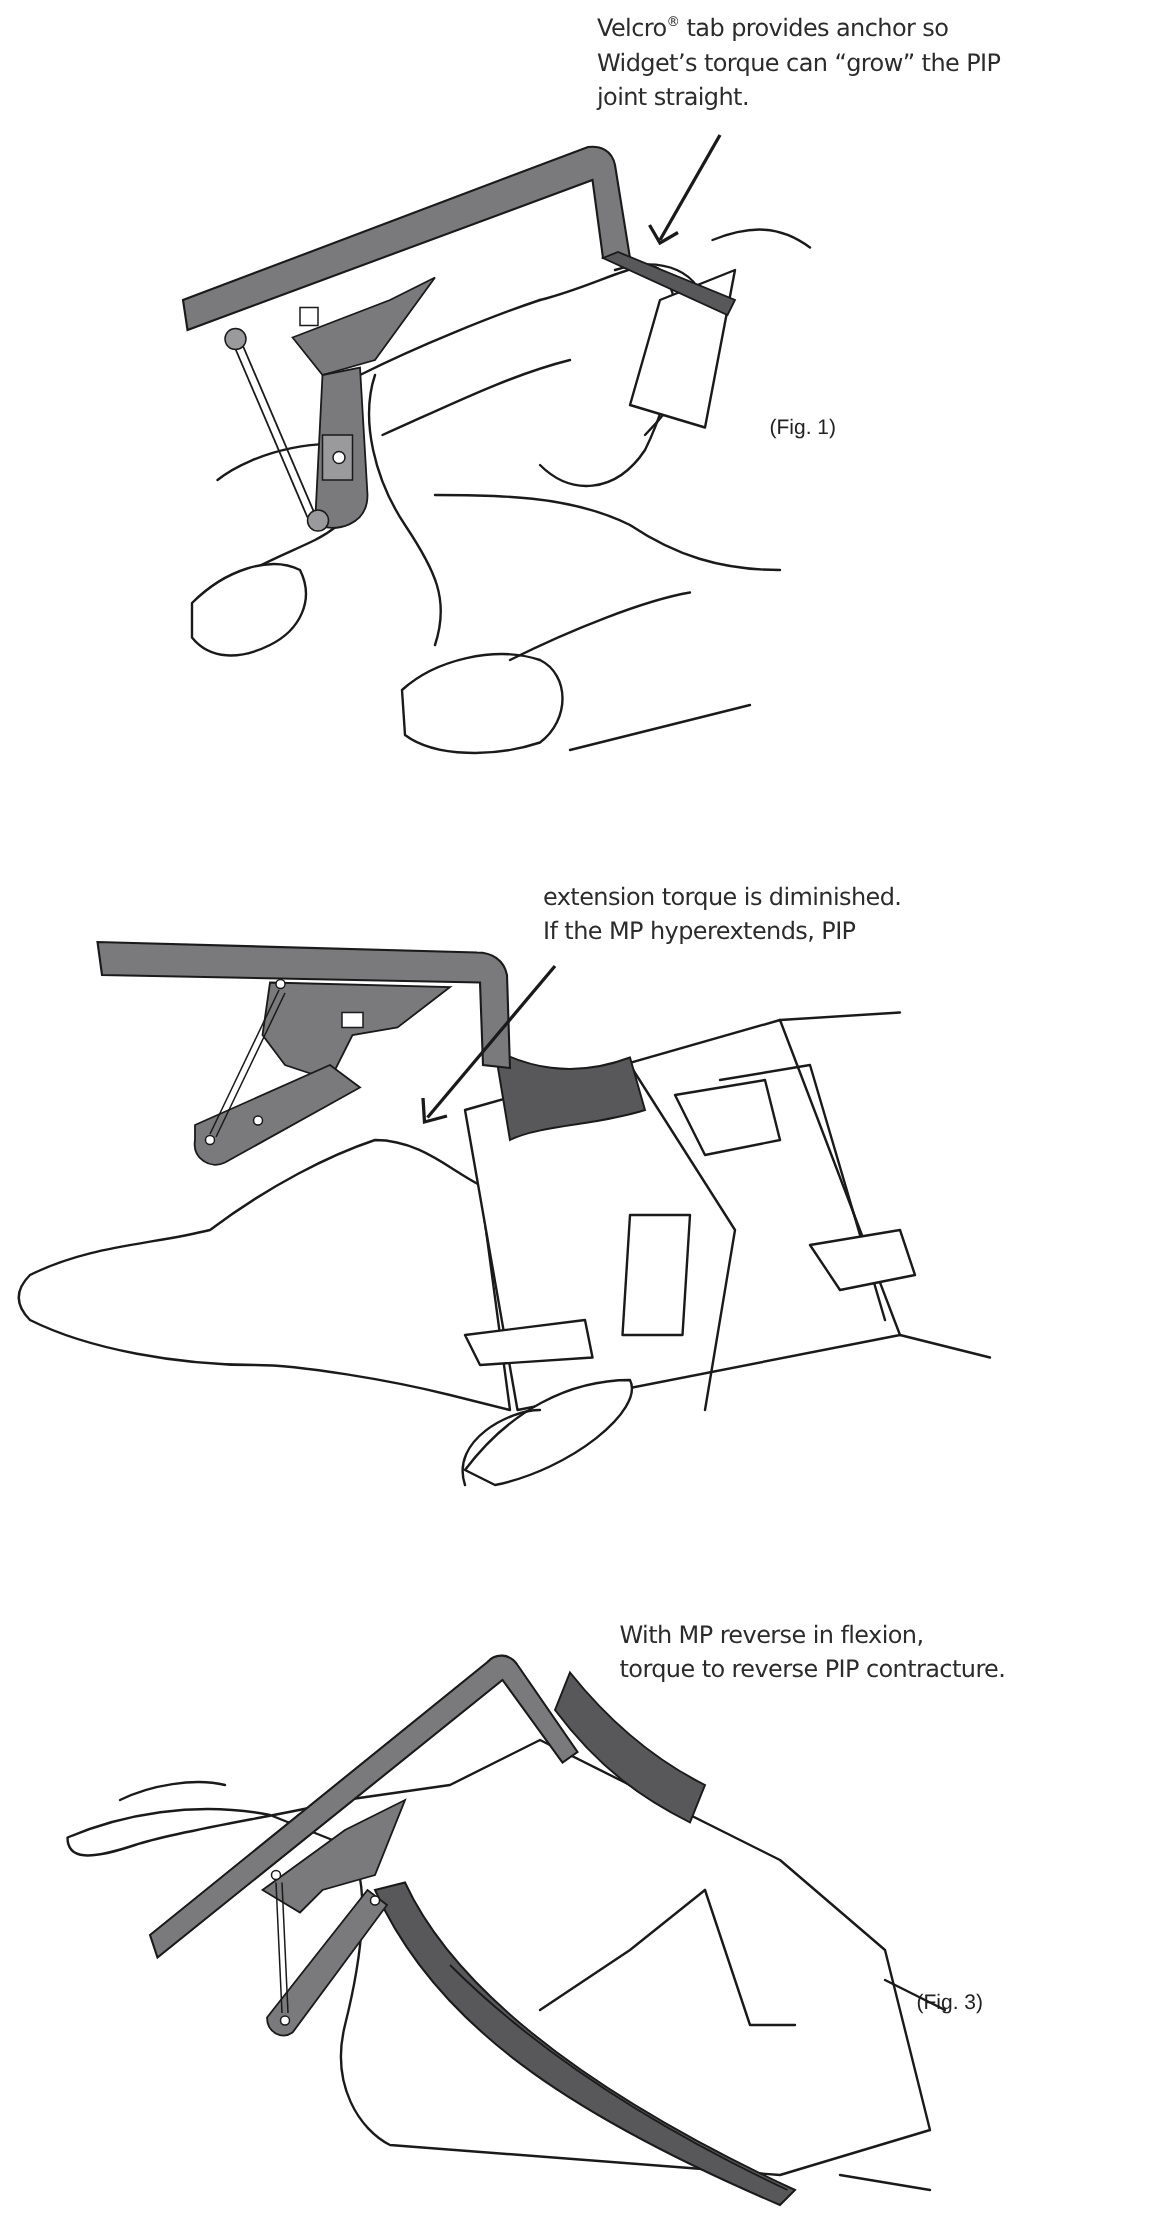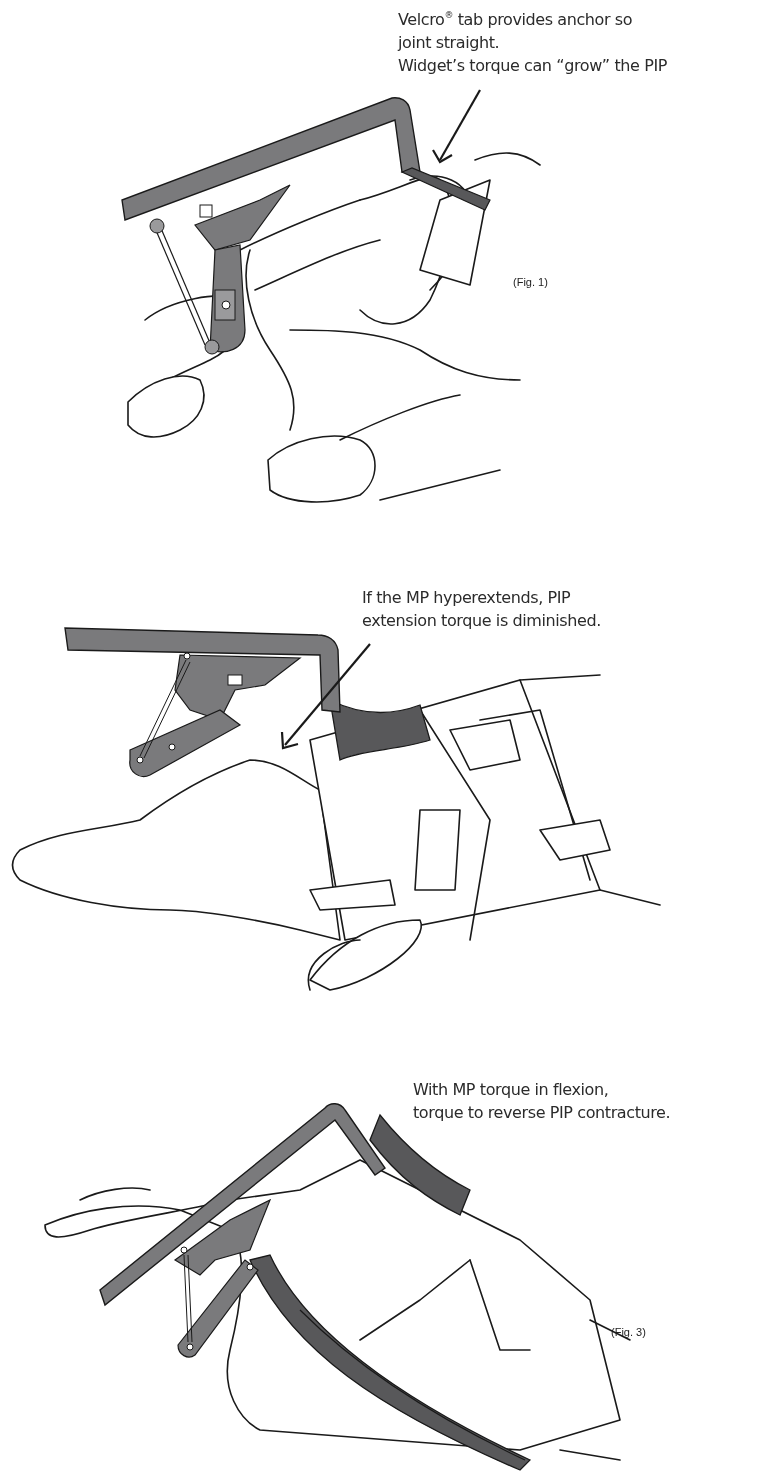--- a/index.html
+++ b/index.html
@@ -4,31 +4,31 @@
 <style>
   html, body { margin: 0; padding: 0; background: #ffffff; }
   body { width: 768px; height: 1476px; position: relative; overflow: hidden; font-family: "Liberation Sans", sans-serif; color: #231f20; }
   .figure { position: absolute; left: 0; width: 760px; }
   .fig1 { top: 0; height: 520px; }
   .fig2 { top: 560px; height: 450px; }
   .fig3 { top: 1060px; height: 416px; }
   .callout { position: absolute; font-family: "DejaVu Sans", sans-serif; font-size: 16px; line-height: 23px; color: #2b2b2b; letter-spacing: -0.4px; }
   .callout .line { display: block; white-space: nowrap; }
   .callout sup { font-size: 9px; vertical-align: 7px; }
-  .figlabel { position: absolute; font-family: "Liberation Sans", sans-serif; font-size: 11px; color: #222; }
+  .figlabel { position: absolute; font-family: "Liberation Sans", sans-serif; font-size: 14px; color: #222; }
   svg.art { position: absolute; left: 0; top: 0; }
 </style>
 </head>
 <body>
 
 <div class="figure fig1">
   <div class="callout" style="left:398px; top:4px;">
     <span class="line"><span>Velcro</span><sup>®</sup><span> tab provides anchor so</span></span>
+    <span class="line">Widget’s torque can “grow” the PIP</span>
     <span class="line">joint straight.</span>
-    <span class="line">Widget’s torque can “grow” the PIP</span>
   </div>
   <div class="figlabel" style="left:513px; top:276px;">(Fig. 1)</div>
 
   <svg class="art" width="768" height="520" viewBox="0 0 768 520">
     <g fill="none" stroke="#1a1a1a" stroke-width="1.6" stroke-linejoin="round" stroke-linecap="round">
 
       <path d="M360 200 C400 190 430 170 440 180 C460 200 450 260 430 300 C410 330 380 330 360 310" fill="#fff"></path>
       <path d="M240 250 C280 230 330 210 360 200"></path>
       <path d="M255 290 C300 270 340 250 380 240"></path>
       <path d="M250 250 C240 280 250 320 270 350 C290 380 300 400 290 430"></path>
@@ -62,22 +62,22 @@
 
     <g stroke="#1a1a1a" stroke-width="2.2" fill="none">
       <line x1="480" y1="90" x2="440" y2="160"></line>
       <path d="M433 150 L440 162 L452 155"></path>
     </g>
   </svg>
 </div>
 
 <div class="figure fig2">
   <div class="callout" style="left:362px; top:26px;">
+    <span class="line">extension torque is diminished.</span>
     <span class="line">If the MP hyperextends, PIP</span>
-    <span class="line">extension torque is diminished.</span>
   </div>
   <div class="figlabel" style="left:521px; top:300px;">(Fig. 2)</div>
 
   <svg class="art" width="768" height="450" viewBox="0 0 768 450">
     <g fill="#fff" stroke="#1a1a1a" stroke-width="1.6" stroke-linejoin="round" stroke-linecap="round">
 
       <path d="M520 120 L600 115" fill="none"></path>
       <path d="M600 330 L660 345" fill="none"></path>
 
       <path d="M140 260 C180 230 220 210 250 200 C280 200 300 220 320 230 L340 380 L300 370 C260 360 200 350 170 350 C120 350 60 340 20 320 C10 310 10 300 20 290 C60 270 100 270 140 260 Z"></path>
@@ -109,21 +109,21 @@
 
     <g stroke="#1a1a1a" stroke-width="2.2" fill="none">
       <line x1="370" y1="84" x2="285" y2="185"></line>
       <path d="M282 172 L283 188 L298 184"></path>
     </g>
   </svg>
 </div>
 
 <div class="figure fig3">
   <div class="callout" style="left:413px; top:18px;">
-    <span class="line">With MP torque in flexion,</span>
+    <span class="line">With MP reverse in flexion,</span>
     <span class="line">torque to reverse PIP contracture.</span>
   </div>
   <div class="figlabel" style="left:611px; top:266px;">(Fig. 3)</div>
 
   <svg class="art" width="768" height="416" viewBox="0 0 768 416">
     <g fill="#fff" stroke="#1a1a1a" stroke-width="1.6" stroke-linejoin="round" stroke-linecap="round">
       <path d="M45 165 C80 150 130 140 180 150 L230 170 C250 190 240 250 230 290 C220 330 240 360 260 370 L520 390 L620 360 L590 240 L520 180 L360 100 L300 130 L230 140 C190 150 120 160 90 170 C60 180 45 180 45 165 Z"></path>
       <path d="M80 140 C100 130 130 125 150 130" fill="none"></path>
       <path d="M470 200 L500 290 L530 290" fill="none"></path>
       <path d="M360 280 L420 240 L470 200" fill="none"></path>

